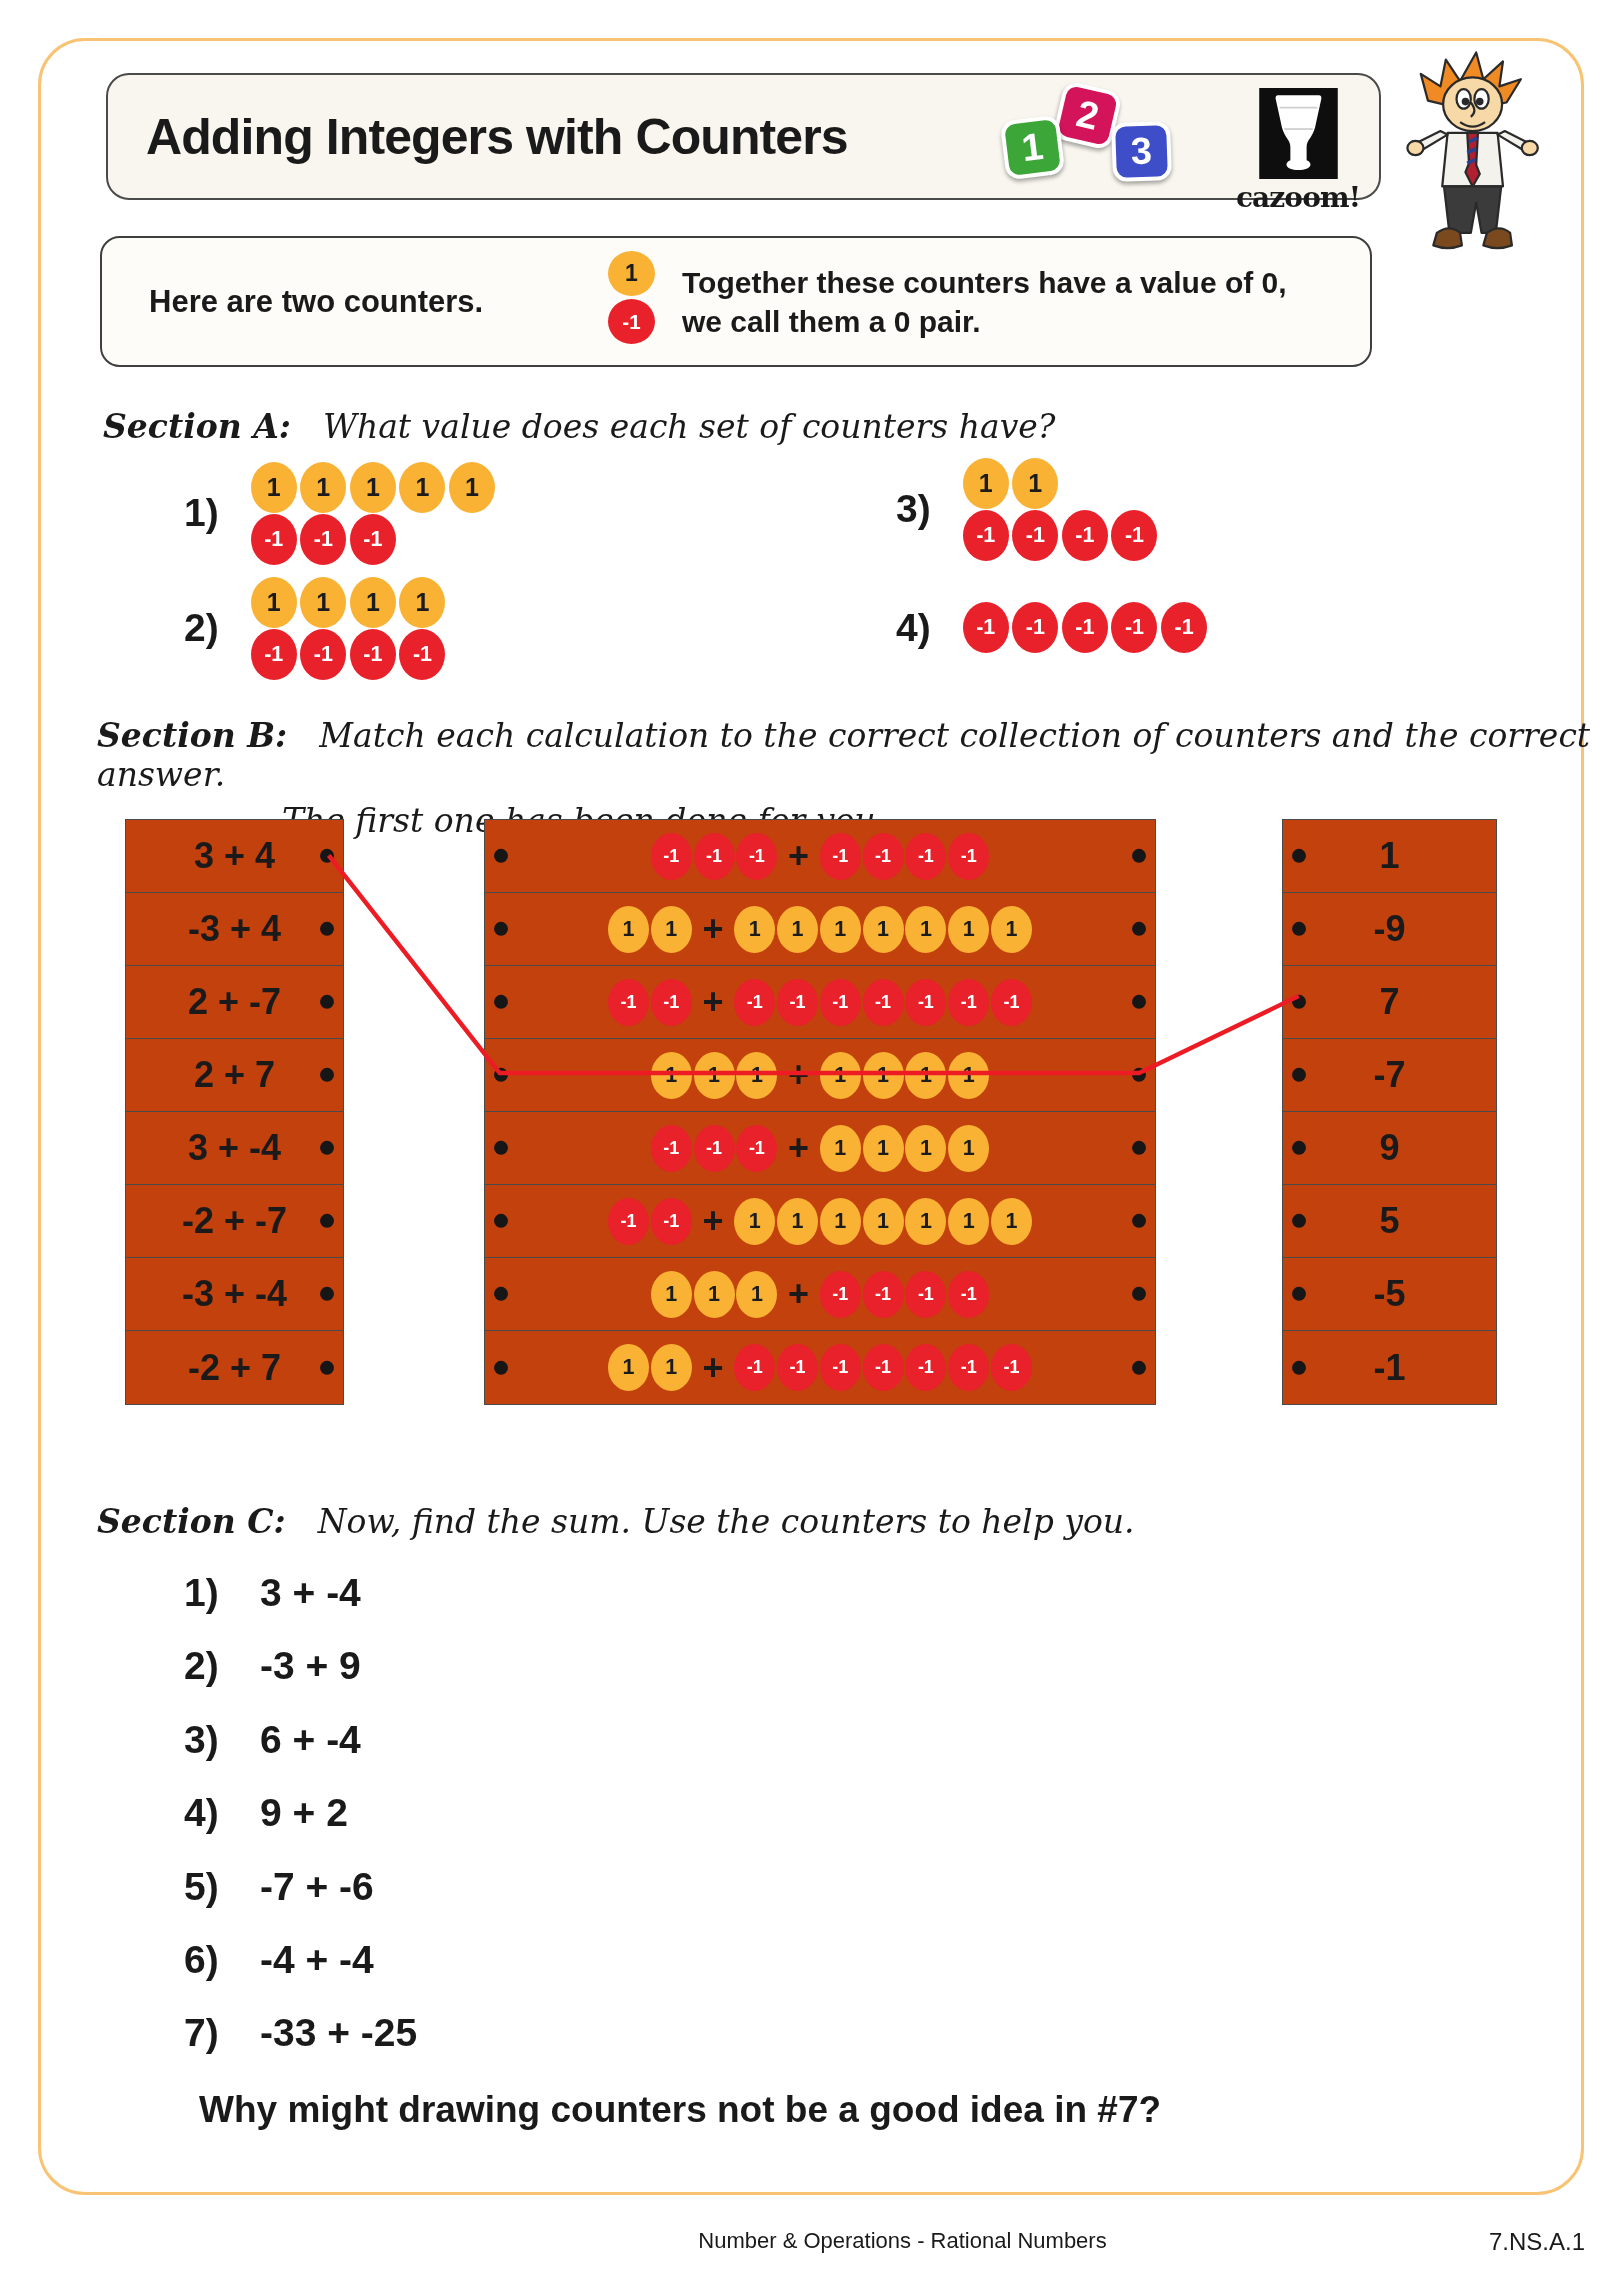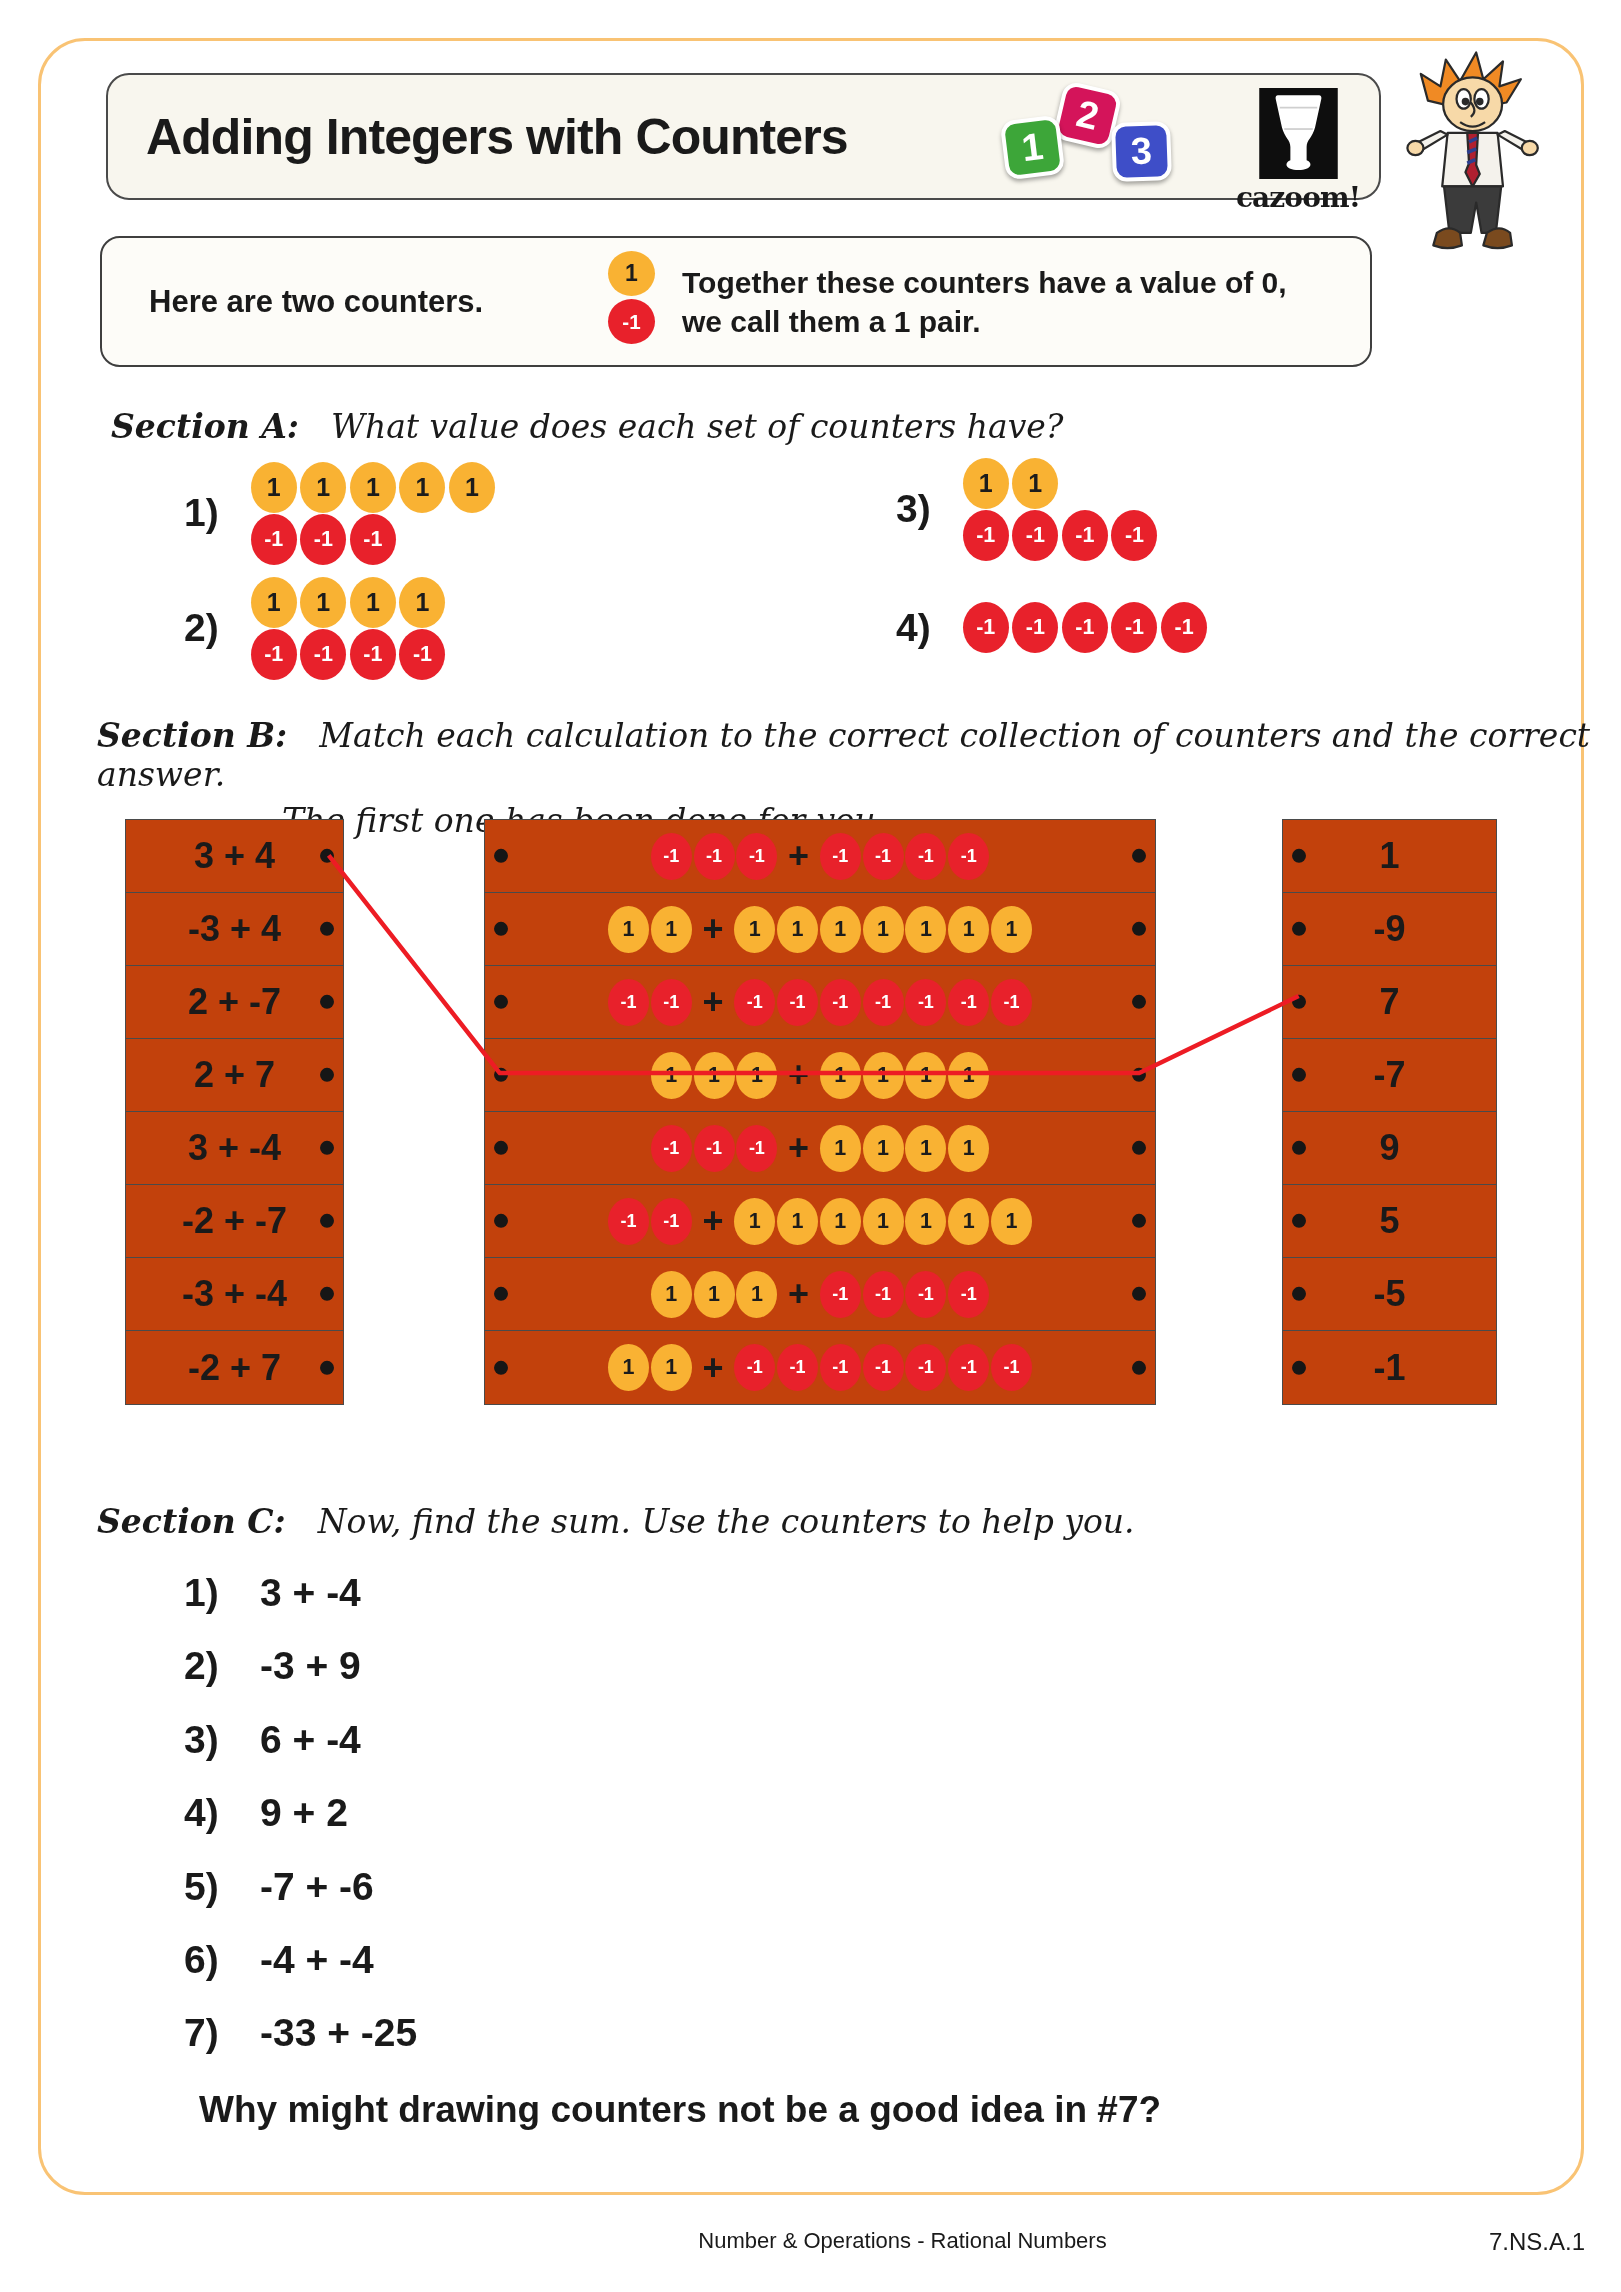--- a/index.html
+++ b/index.html
@@ -147,25 +147,25 @@
   </svg>
 
   <div class="info-box">
     <span class="info-left">Here are two counters.</span>
     <div class="info-counters" id="info-counters">
         <span class="counter sz-info pos" style="background: rgb(249, 178, 51);">1</span>
         <span class="counter sz-info neg" style="background: rgb(232, 33, 43);">-1</span>
       </div>
     <div class="info-right">
       <span>Together these counters have a value of 0,</span>
-      <span>we call them a 1 pair.</span>
-    </div>
-  </div>
-
-  <div class="sec-head" style="left:111px; top:407px;">
+      <span>we call them a 0 pair.</span>
+    </div>
+  </div>
+
+  <div class="sec-head" style="left:103px; top:407px;">
     <span class="sec-label">Section A:</span>
     <span class="sec-instr" style="margin-left:21.5px;">What value does each set of counters have?</span>
   </div>
   <div id="a-problems">
       <div class="a-problem a-p1">
         <span class="a-num">1)</span>
         <div class="a-rows">
           <div class="a-row">
             <span class="counter sz-a pos" style="background: rgb(249, 178, 51);">1</span>
             <span class="counter sz-a pos" style="background: rgb(249, 178, 51);">1</span>

